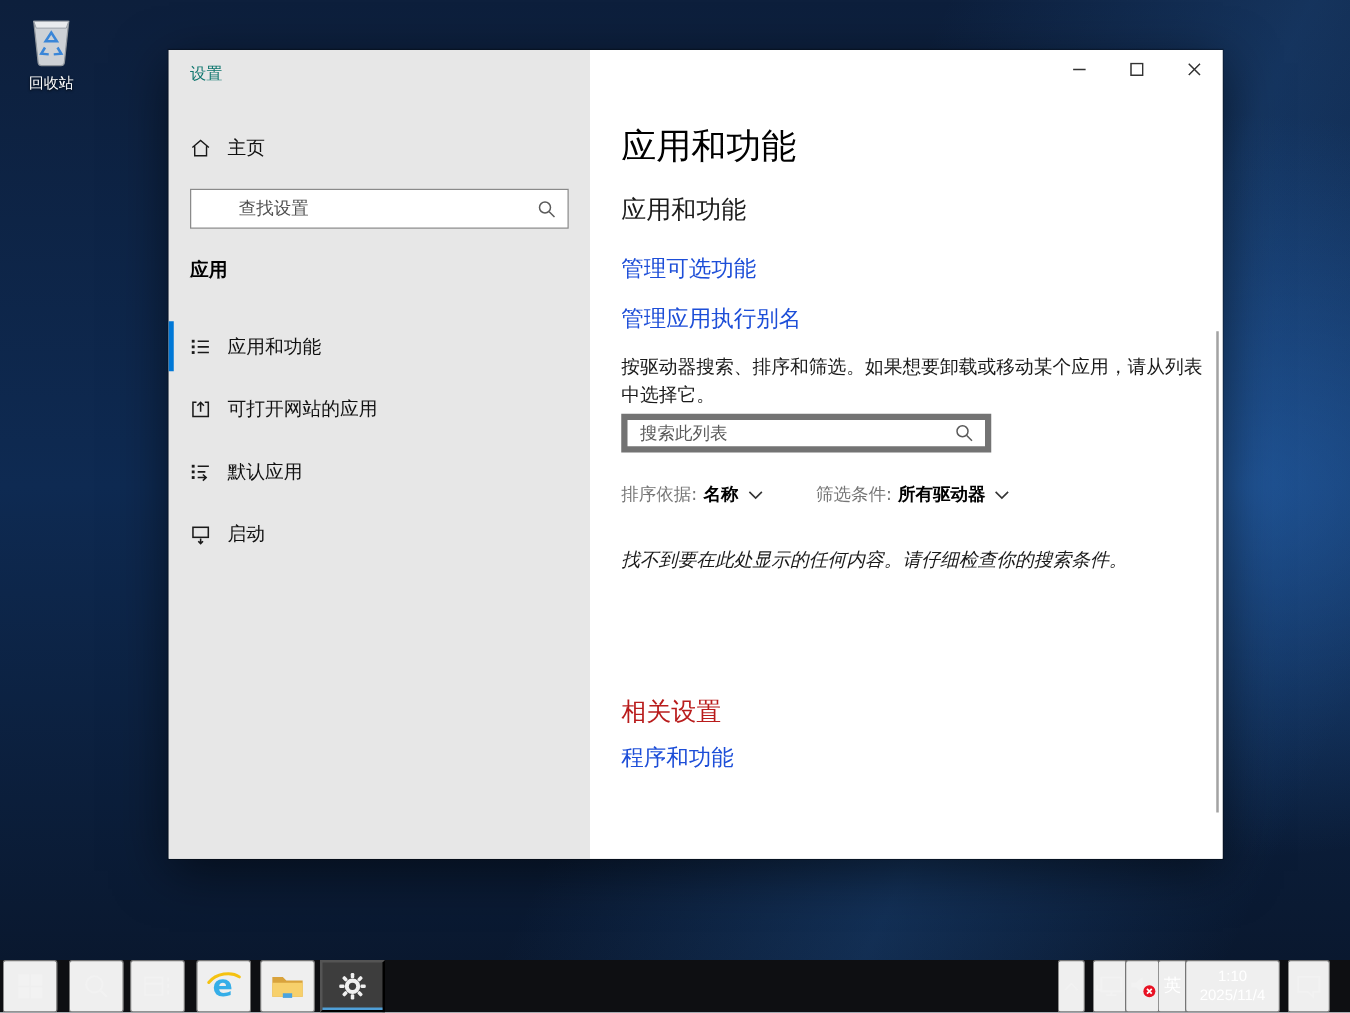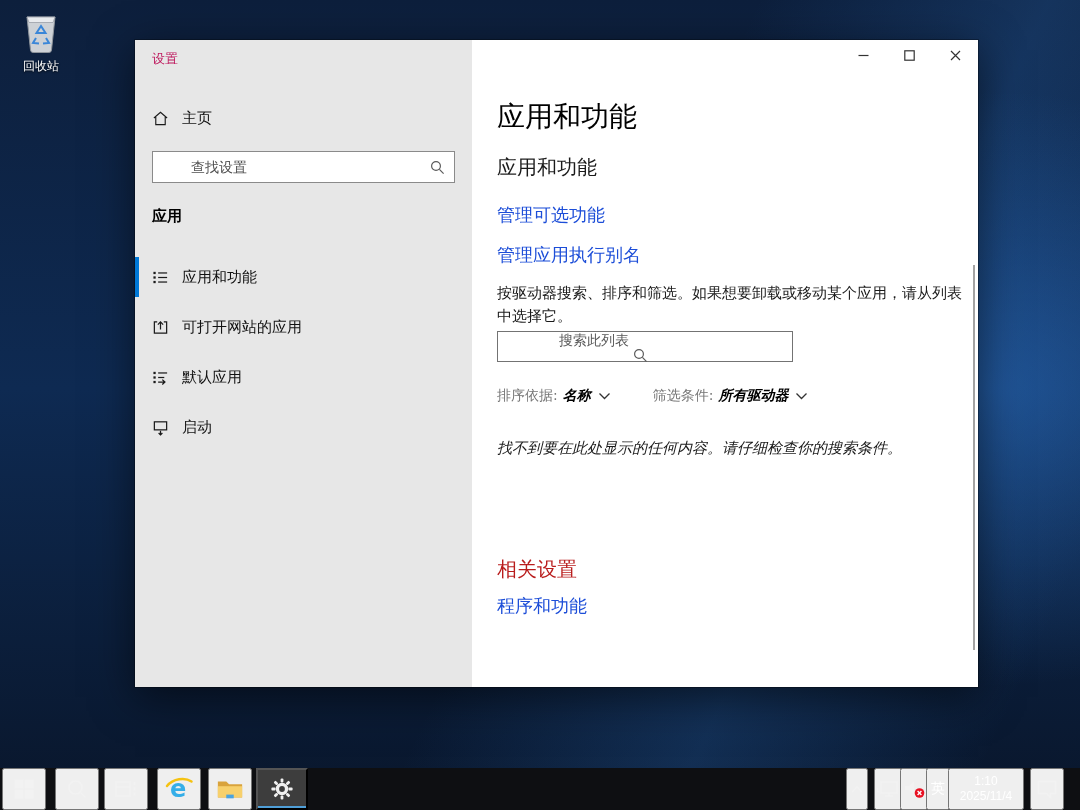--- a/index.html
+++ b/index.html
@@ -18,21 +18,21 @@
   .desk-icon .glyph { width:46px; height:48px; margin:0 auto; display:block; }
   .desk-icon .lbl { margin-top:2px; color:#fff; font-size:12px; text-shadow:0 1px 2px rgba(0,0,0,.9); }
 
   
   .win { position:absolute; left:135px; top:40px; width:843px; height:647px;
          background:#fff; box-shadow:0 10px 40px rgba(0,0,0,.55), 0 0 0 1px rgba(0,0,0,.28); }
   .caption { position:absolute; top:0; right:0; height:30px; display:flex; z-index:5; }
   .cap-btn { width:46px; height:30px; display:flex; align-items:center; justify-content:center; background:transparent; border:none; cursor:default; }
 
   .sidebar { position:absolute; left:0; top:0; width:337px; height:647px; background:#e7e7e7; }
-  .app-title { position:absolute; left:17px; top:10px; font-size:13px; color:#be185d; }
+  .app-title { position:absolute; left:17px; top:10px; font-size:13px; color:#0f766e; }
   .home-row { position:absolute; left:0; top:62px; width:337px; height:32px; display:flex; align-items:center; }
   .home-row .ic { margin-left:17px; width:17px; height:17px; }
   .home-row .tx { margin-left:13px; font-size:15px; color:#111; }
   .side-search { position:absolute; left:17px; top:111px; width:303px; height:32px; background:#fff; border:1px solid #8a8a8a; display:flex; align-items:center; }
   .side-search input { flex:1; height:100%; border:none; outline:none; padding:0 8px 0 10px; font-size:14px; color:#222; font-family:inherit; background:transparent;margin-left:28px; }
   .side-search input::placeholder { color:#4f4f4f; opacity:1; }
   .mag { width:15px; height:15px; margin-right:9px; flex:0 0 auto; }
   .side-header { position:absolute; left:17px; top:167px; font-size:15px; font-weight:bold; color:#000; }
   .nav { position:absolute; left:0; top:212px; width:337px; }
   .nav-item { position:relative; height:50px; display:flex; align-items:center; }
@@ -40,26 +40,26 @@
   .nav-item .tx { margin-left:13px; font-size:15px; color:#111; }
   .nav-item.selected .bar { position:absolute; left:0; top:5px; width:4px; height:40px; background:#0078d7; }
 
   .main { position:absolute; left:337px; top:0; width:506px; height:647px; background:#fff; }
   .h1 { position:absolute; left:25px; top:58px; font-size:28px; font-weight:500; color:#000; }
   .h2 { position:absolute; left:25px; top:114px; font-size:20px; font-weight:400; color:#1a1a1a; }
   .lnk { font-size:18px; color:#1d4ed8; text-decoration:none; cursor:pointer; }
   .lnk1 { position:absolute; left:25px; top:163px; }
   .lnk2 { position:absolute; left:25px; top:203px; }
   .desc { position:absolute; left:25px; top:242px; width:474px; font-size:15px; line-height:23px; color:#1a1a1a; }
-  .list-search { position:absolute; left:25px; top:291px; width:296px; height:31px; background:#fff; border:1px solid #737373; display:flex; align-items:center;flex-direction:column; }
+  .list-search { position:absolute; left:25px; top:291px; width:296px; height:31px; background:#fff; border:5px solid #737373; display:flex; align-items:center; }
   .list-search input { flex:1; height:100%; border:none; outline:none; padding:0 8px 0 10px; font-size:14px; color:#222; font-family:inherit; background:transparent; }
   .list-search input::placeholder { color:#5a5a5a; opacity:1; }
   .sortrow { position:absolute; left:25px; top:347px; font-size:14px; display:flex; align-items:center; }
   .sortrow .glabel { color:#767676; }
-  .sortrow .gval { color:#000; font-weight:600; margin-left:5px;font-style:italic; }
+  .sortrow .gval { color:#000; font-weight:600; margin-left:5px; }
   .chev { width:13px; height:9px; margin-left:7px; }
   .gap { width:42px; }
   .empty { position:absolute; left:25px; top:399px; font-size:15px; color:#1a1a1a;font-style:italic; }
   .h2b { position:absolute; left:25px; top:516px; font-size:20px; color:#b91c1c; }
   .lnk3 { position:absolute; left:25px; top:554px; }
   .vscroll { position:absolute; right:3px; top:225px; width:2px; height:385px; background:#a3a3a3; }
 
   
   .taskbar { position:absolute; left:0; bottom:0; width:1080px; height:42px; background:#0e0f12; display:block; }
   .tb-btn { position:absolute; top:0; height:42px; display:flex; align-items:center; justify-content:center; }

